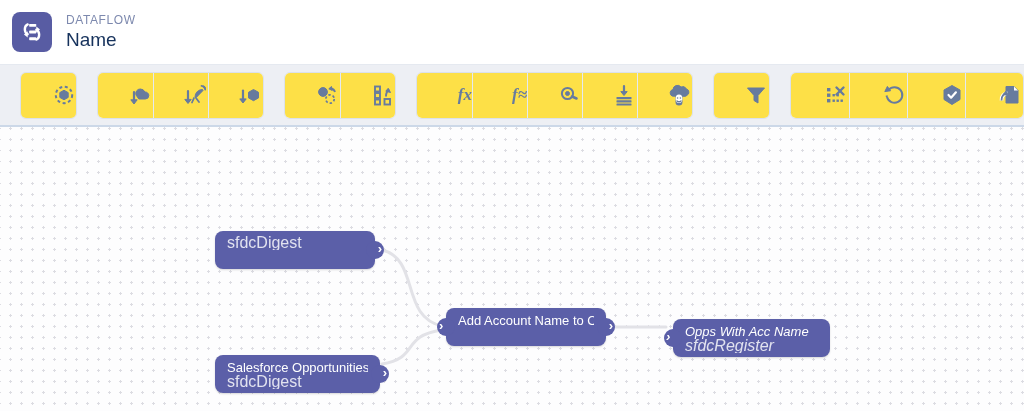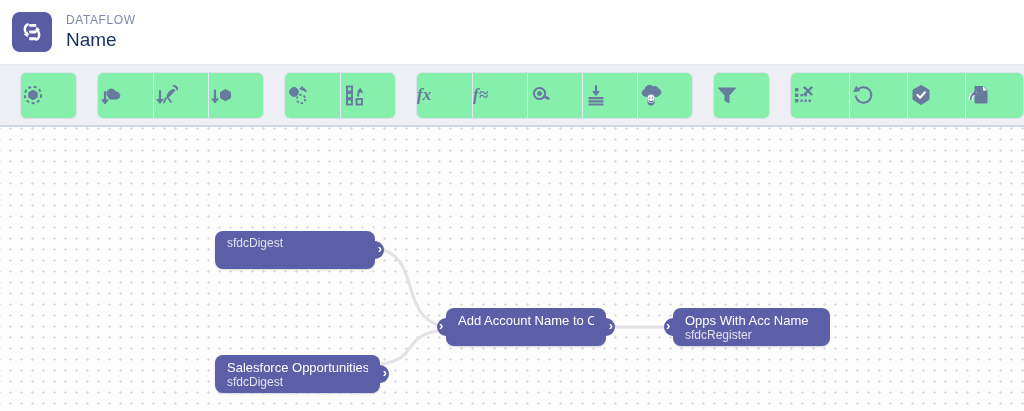--- a/index.html
+++ b/index.html
@@ -12,42 +12,42 @@
     display:flex; align-items:center; justify-content:center; flex:0 0 auto; }
   .header-text { margin-left:14px; display:flex; flex-direction:column; }
   .entity-label { font-size:12px; letter-spacing:.6px; color:#7d89ae; font-weight:400; }
   .page-title { font-size:19px; color:#16325c; margin-top:2px; font-weight:400; }
 
   
   .toolbar { height:63px; background:#edeff4; border-top:1px solid #e5e9f0;
     border-bottom:2px solid #ccd8e8; display:flex; align-items:center; padding-left:20px; }
   .tb-group { display:flex; background:#fff; border:1px solid #dbe1eb; border-radius:6px;
     height:47px; overflow:hidden; margin-right:20px; flex:0 0 auto; }
-  .tb-btn { width:55px; height:100%; display:flex; align-items:center; justify-content:flex-start;
-    background:#86efac; border:none; cursor:pointer; padding:0; }
+  .tb-btn { width:55px; height:100%; display:flex; align-items:center; justify-content:flex-end;
+    background:#fde047; border:none; cursor:pointer; padding:0; }
   .tb-btn + .tb-btn { border-left:1px solid #e4e9f1; }
   .tb-group.g6 .tb-btn { width:58px; }
   .tb-btn svg { display:block; }
   .ic { fill:#677b9e; stroke:#677b9e; }
   .fx-label { font-family:"Liberation Serif", serif; font-style:italic; font-weight:700;
     font-size:17px; color:#677b9e; }
 
   
   .canvas { position:relative; width:1024px; height:284px; background:#fdfdfe;
     background-image:radial-gradient(circle, #dcdce2 1.1px, transparent 1.4px);
     background-size:11px 11px; background-position:5px 7px; overflow:hidden; }
   .edges { position:absolute; left:0; top:0; z-index:0; }
   .edge { fill:none; stroke:#e2e2e7; stroke-width:3; stroke-linecap:round; }
 
   .node { position:absolute; z-index:1; background:#5b5fa8; border-radius:8px;
     color:#fff; padding:5px 12px 6px 12px; height:38px; cursor:pointer;
     box-shadow:0 1px 2px rgba(0,0,0,.15); }
   .node-title { display:block; font-size:13px; line-height:15px; white-space:nowrap;
     overflow:hidden; color:#fff; }
-  .node-sub { display:block; font-size:12px; line-height:14px; white-space:nowrap;
+  .node-sub { display:block; font-size:16px; line-height:14px; white-space:nowrap;
     overflow:hidden; color:rgba(255,255,255,.82); }
   .port { position:absolute; width:18px; height:18px; border-radius:50%; background:#5b5fa8;
     top:50%; transform:translateY(-50%); z-index:-1; }
   .port.right { right:-9px; }
   .port.left  { left:-9px; }
   .port::after { content:'›'; position:absolute; color:#fff; font-size:13px; line-height:18px;
     font-weight:700; top:-1px; }
   .port.right::after { right:2px; }
   .port.left::after  { left:2px; }
 </style>
@@ -253,19 +253,19 @@
     <span class="node-sub">sfdcDigest</span>
     <span class="port right"></span>
   </div>
 
   <div class="node" style="left:446px; top:181px; width:160px;">
     <span class="node-title">Add Account Name to Op</span>
     <span class="port left"></span>
     <span class="port right"></span>
   </div>
 
-  <div class="node" style="left:673px; top:181px; width:157px;">
+  <div class="node" style="left:673px; top:192px; width:157px;font-style:italic;">
     <span class="node-title">Opps With Acc Name</span>
     <span class="node-sub">sfdcRegister</span>
     <span class="port left"></span>
   </div>
 
 </div>
 
 </body></html>

